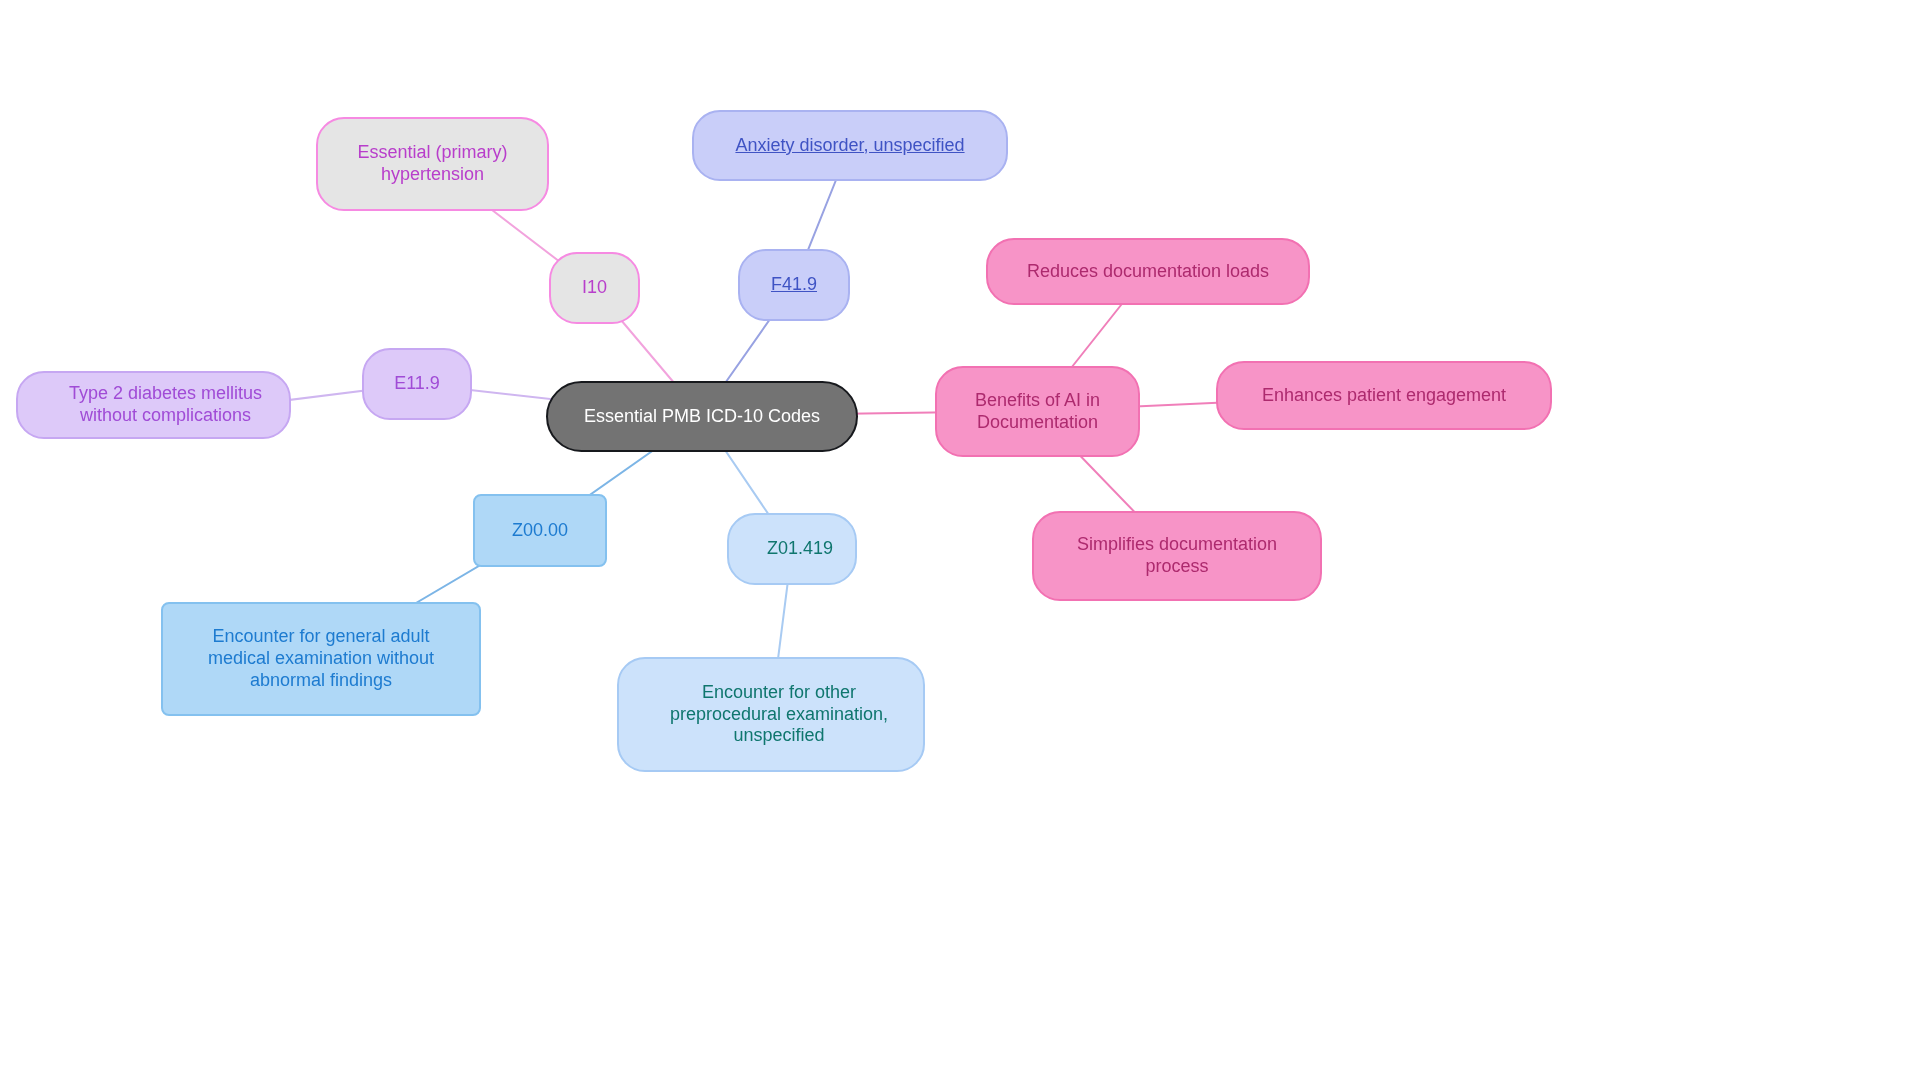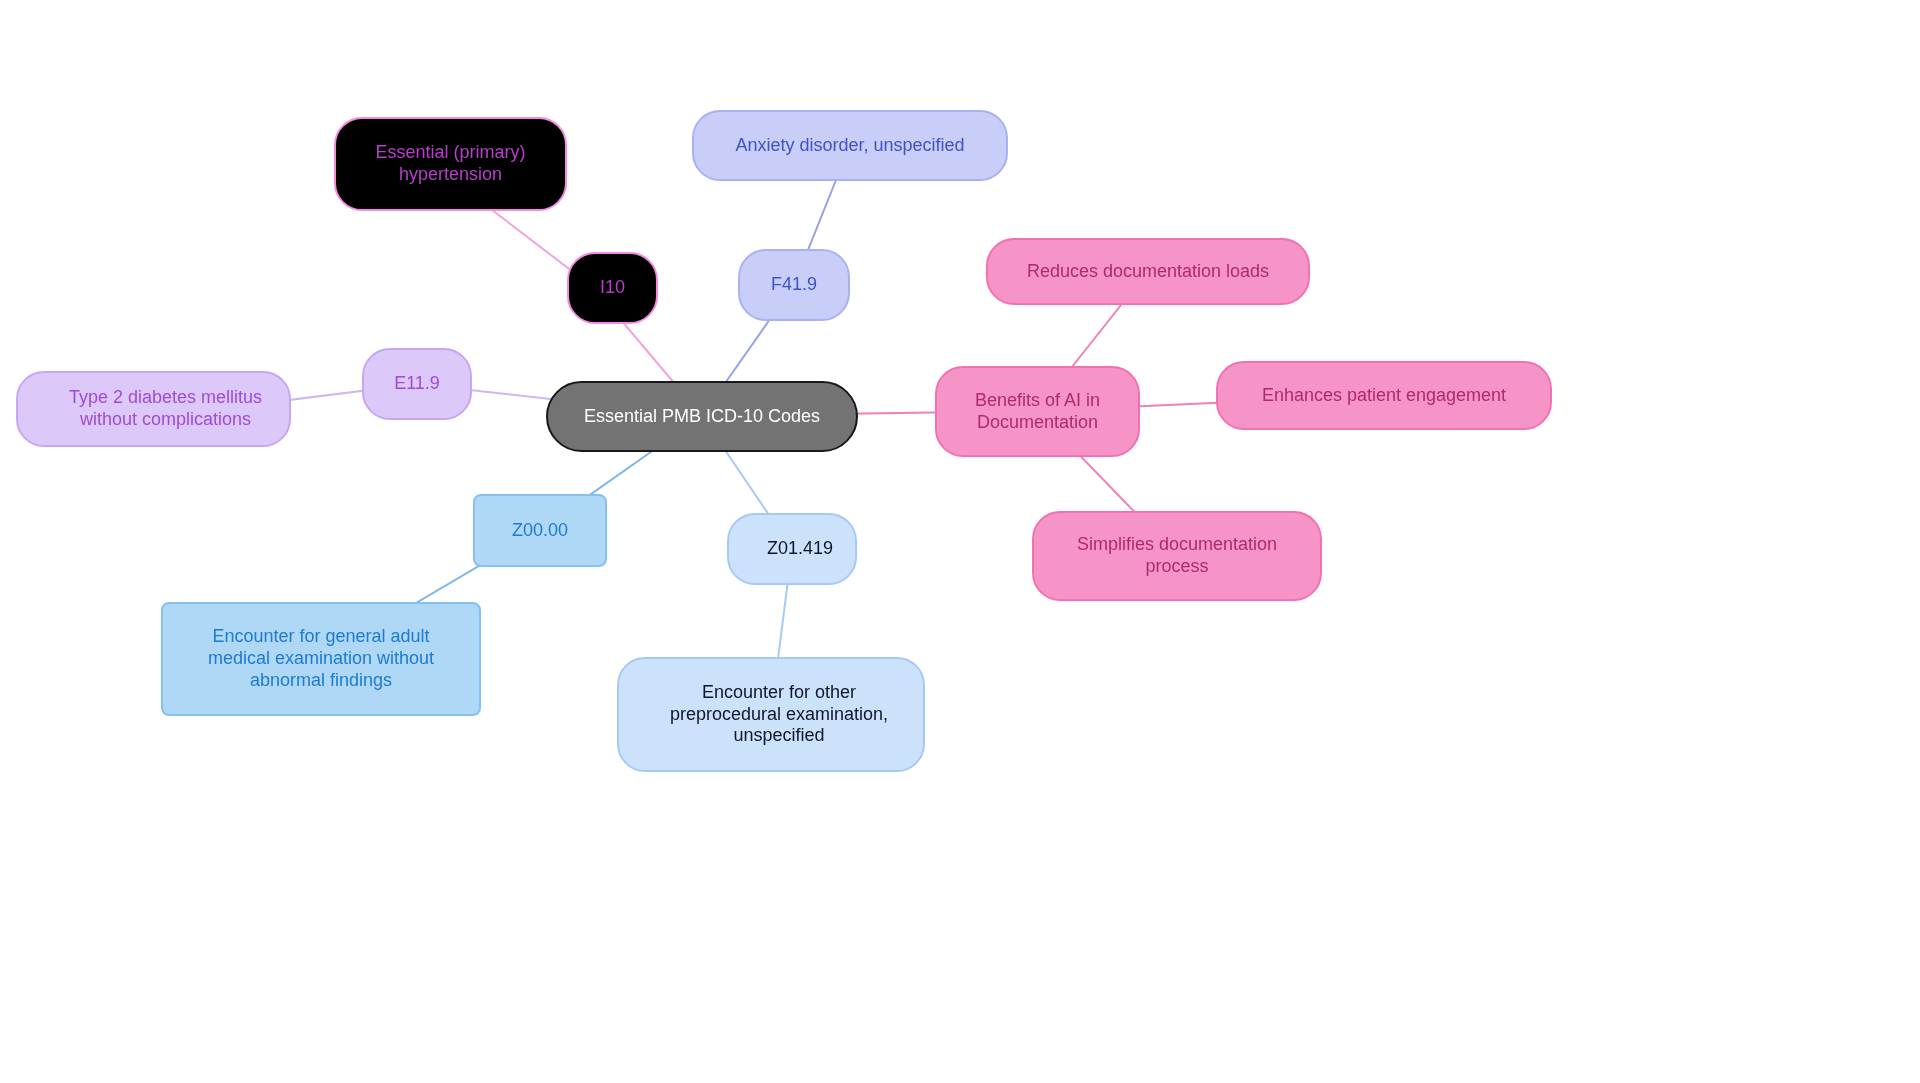--- a/index.html
+++ b/index.html
@@ -32,35 +32,35 @@
     border: 2px solid transparent;
     font-size: 18px;
     line-height: 1.22;
     font-weight: 500;
     padding: 10px 24px;
     cursor: default;
   }
 
   
   .c-center  { background: #737373; border-color: #17191d; color: #ffffff; border-radius: 36px; }
-  .c-pinkmag { background: #000000; border-color: #f68ae2; color: #b83ecb; margin-left: 18px; }
-  .c-peri    { background: #c9cef9; border-color: #a9b2f1; color: #3f53c4; }
+  .c-pinkmag { background: #e5e5e5; border-color: #f68ae2; color: #b83ecb; }
+  .c-peri    { background: #c9cef9; border-color: #a9b2f1; color: #3f53c4; text-decoration: underline; }
   .c-lav     { background: #ddc9f9; border-color: #c6a7f2; color: #a04bd6; }
   .c-blue    { background: #afd8f7; border-color: #84c1ef; color: #1d7bd0; border-radius: 8px; }
-  .c-lblue   { background: #cce2fb; border-color: #a6caf4; color: #0f172a; padding-left: 40px; }
+  .c-lblue   { background: #cce2fb; border-color: #a6caf4; color: #0f766e; padding-left: 40px; }
   .c-rose    { background: #f794c7; border-color: #f271b2; color: #ad2a6e; }
 
   
   #n-central { left: 546px;  top: 381px; width: 312px; height: 71px;  }
   #n-i10     { left: 549px;  top: 252px; width: 91px;  height: 72px;  }
   #n-hyp     { left: 316px;  top: 117px; width: 233px; height: 94px;  }
   #n-f419    { left: 738px;  top: 249px; width: 112px; height: 72px;  }
   #n-anx     { left: 692px;  top: 110px; width: 316px; height: 71px;  }
   #n-e119    { left: 362px;  top: 348px; width: 110px; height: 72px;  }
-  #n-dia     { left: 16px;   top: 371px; width: 275px; height: 76px; padding-left: 48px;  }
+  #n-dia     { left: 16px;   top: 371px; width: 275px; height: 68px; padding-left: 48px;  }
   #n-z0000   { left: 473px;  top: 494px; width: 134px; height: 73px;  }
   #n-gen     { left: 161px;  top: 602px; width: 320px; height: 114px; }
   #n-z01419  { left: 727px;  top: 513px; width: 130px; height: 72px;  }
   #n-pre     { left: 617px;  top: 657px; width: 308px; height: 115px; }
   #n-ben     { left: 935px;  top: 366px; width: 205px; height: 91px;  }
   #n-red     { left: 986px;  top: 238px; width: 324px; height: 67px;  }
   #n-enh     { left: 1216px; top: 361px; width: 336px; height: 69px;  }
   #n-sim     { left: 1032px; top: 511px; width: 290px; height: 90px;  }
 </style>
 </head>

